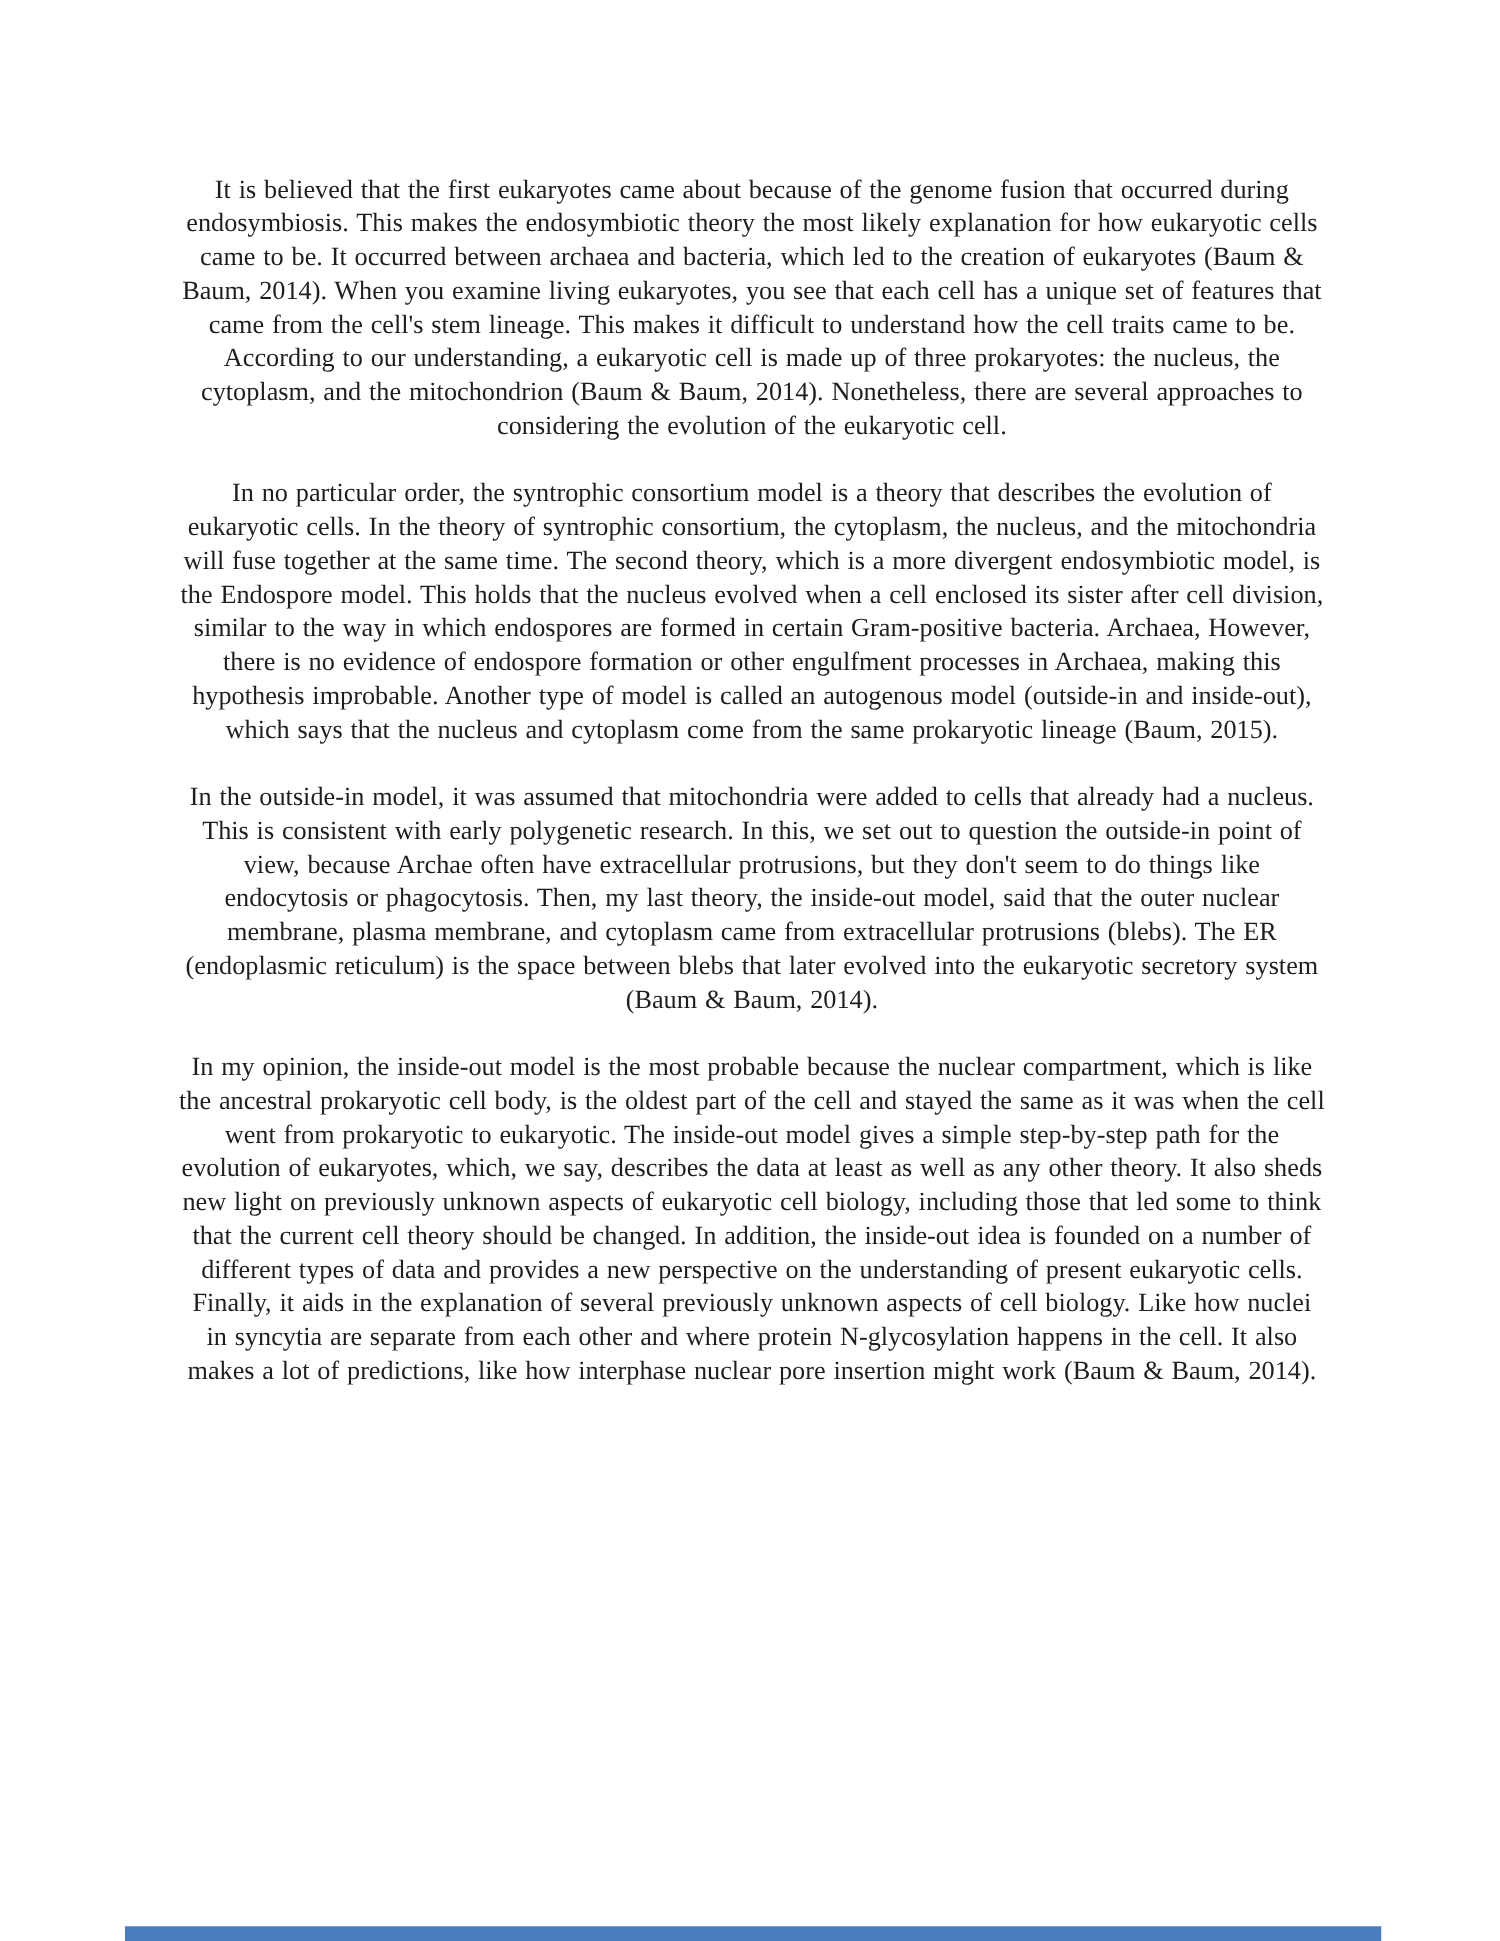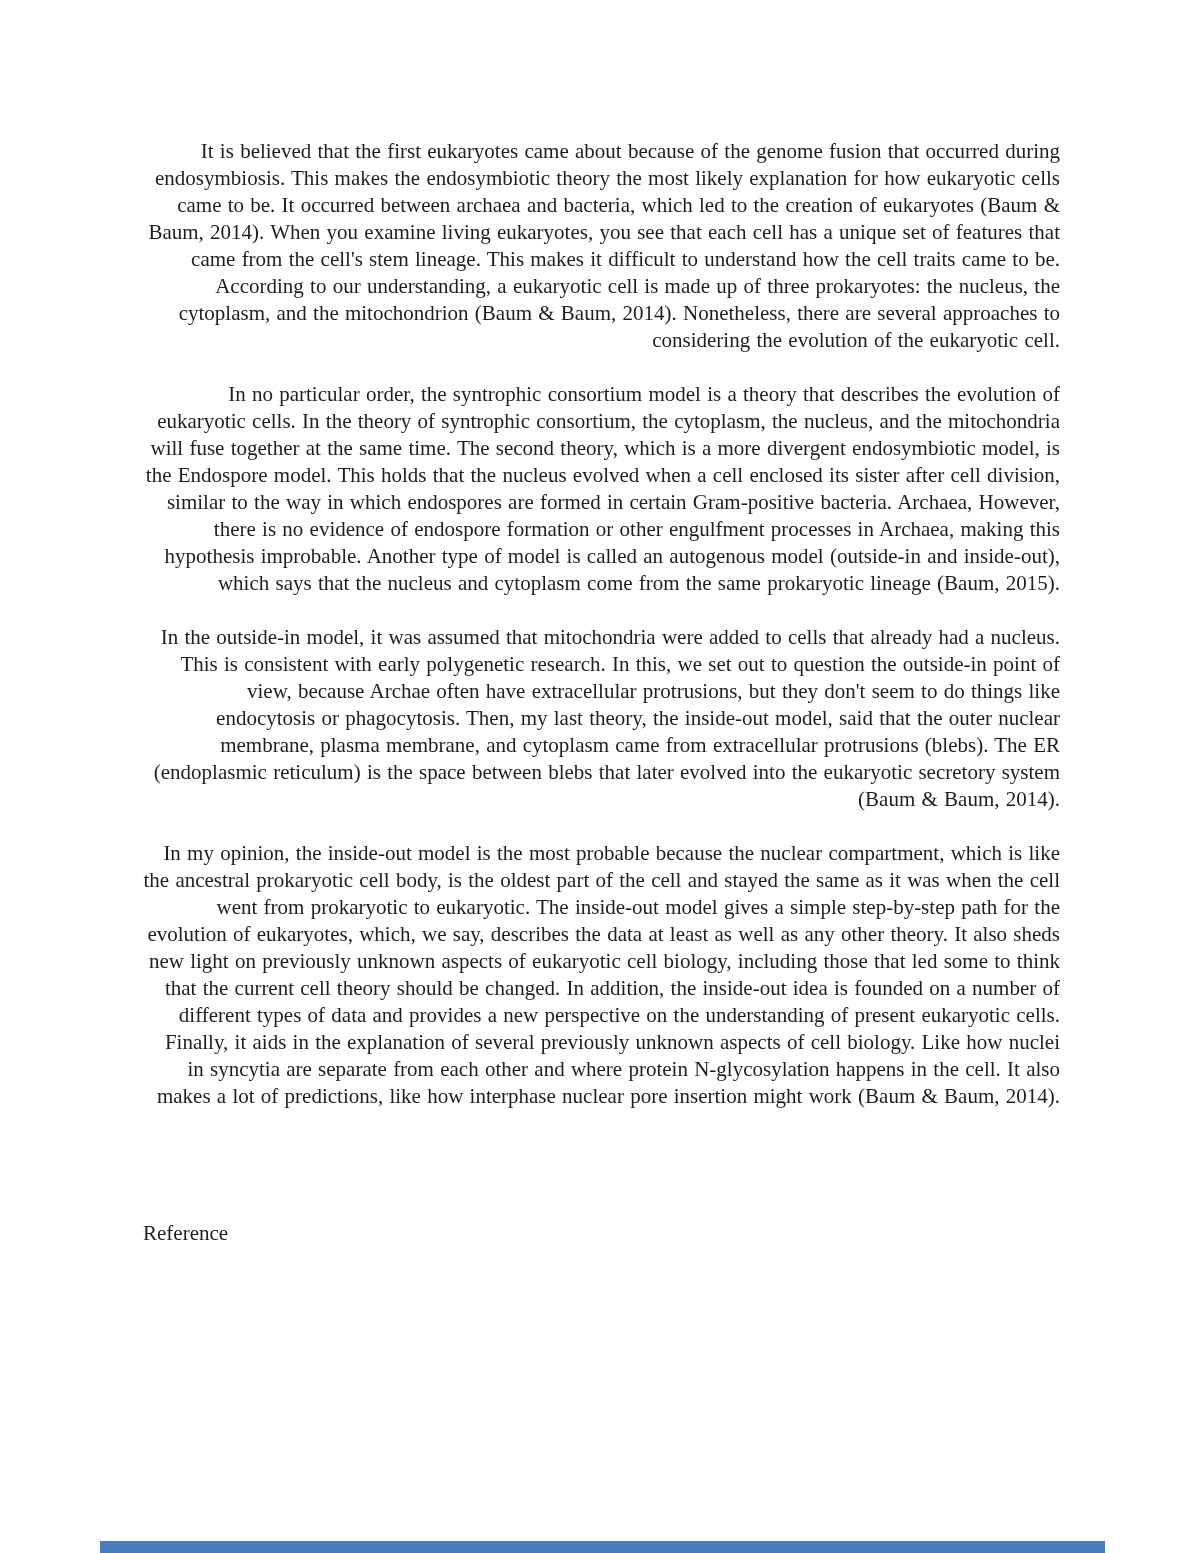--- a/index.html
+++ b/index.html
@@ -20,21 +20,21 @@
     background: #ffffff;
   }
   .content {
     padding: 138px 140px 0 143px;
   }
   p.body-para {
     font-size: 21px;
     line-height: 27px;
     color: #1e1e1e;
     margin: 0 0 27px 0;
-    text-align: right;
+    text-align: center;
     word-spacing: 1px;
   }
   .reference {
     font-size: 21px;
     line-height: 27px;
     color: #1e1e1e;
     margin: 110px 0 0 0;
   }
   .bottom-bar {
     position: absolute;
@@ -46,16 +46,15 @@
 </style>
 </head>
 <body>
 
 <div class="page">
   <div class="content">
     <p class="body-para">It is believed that the first eukaryotes came about because of the genome fusion that occurred during endosymbiosis. This makes the endosymbiotic theory the most likely explanation for how eukaryotic cells came to be. It occurred between archaea and bacteria, which led to the creation of eukaryotes (Baum &amp; Baum, 2014). When you examine living eukaryotes, you see that each cell has a unique set of features that came from the cell's stem lineage. This makes it difficult to understand how the cell traits came to be. According to our understanding, a eukaryotic cell is made up of three prokaryotes: the nucleus, the cytoplasm, and the mitochondrion (Baum &amp; Baum, 2014). Nonetheless, there are several approaches to considering the evolution of the eukaryotic cell.</p>
     <p class="body-para">In no particular order, the syntrophic consortium model is a theory that describes the evolution of eukaryotic cells. In the theory of syntrophic consortium, the cytoplasm, the nucleus, and the mitochondria will fuse together at the same time. The second theory, which is a more divergent endosymbiotic model, is the Endospore model. This holds that the nucleus evolved when a cell enclosed its sister after cell division, similar to the way in which endospores are formed in certain Gram-positive bacteria. Archaea, However, there is no evidence of endospore formation or other engulfment processes in Archaea, making this hypothesis improbable. Another type of model is called an autogenous model (outside-in and inside-out), which says that the nucleus and cytoplasm come from the same prokaryotic lineage (Baum, 2015).</p>
     <p class="body-para">In the outside-in model, it was assumed that mitochondria were added to cells that already had a nucleus. This is consistent with early polygenetic research. In this, we set out to question the outside-in point of view, because Archae often have extracellular protrusions, but they don't seem to do things like endocytosis or phagocytosis. Then, my last theory, the inside-out model, said that the outer nuclear membrane, plasma membrane, and cytoplasm came from extracellular protrusions (blebs). The ER (endoplasmic reticulum) is the space between blebs that later evolved into the eukaryotic secretory system (Baum &amp; Baum, 2014).</p>
     <p class="body-para">In my opinion, the inside-out model is the most probable because the nuclear compartment, which is like the ancestral prokaryotic cell body, is the oldest part of the cell and stayed the same as it was when the cell went from prokaryotic to eukaryotic. The inside-out model gives a simple step-by-step path for the evolution of eukaryotes, which, we say, describes the data at least as well as any other theory. It also sheds new light on previously unknown aspects of eukaryotic cell biology, including those that led some to think that the current cell theory should be changed. In addition, the inside-out idea is founded on a number of different types of data and provides a new perspective on the understanding of present eukaryotic cells. Finally, it aids in the explanation of several previously unknown aspects of cell biology. Like how nuclei in syncytia are separate from each other and where protein N-glycosylation happens in the cell. It also makes a lot of predictions, like how interphase nuclear pore insertion might work (Baum &amp; Baum, 2014).</p>
-    <p class="reference">Reference</p>
   </div>
   <div class="bottom-bar" style="background-color: rgb(74, 125, 190);"></div>
 </div>
 
 </body></html>

